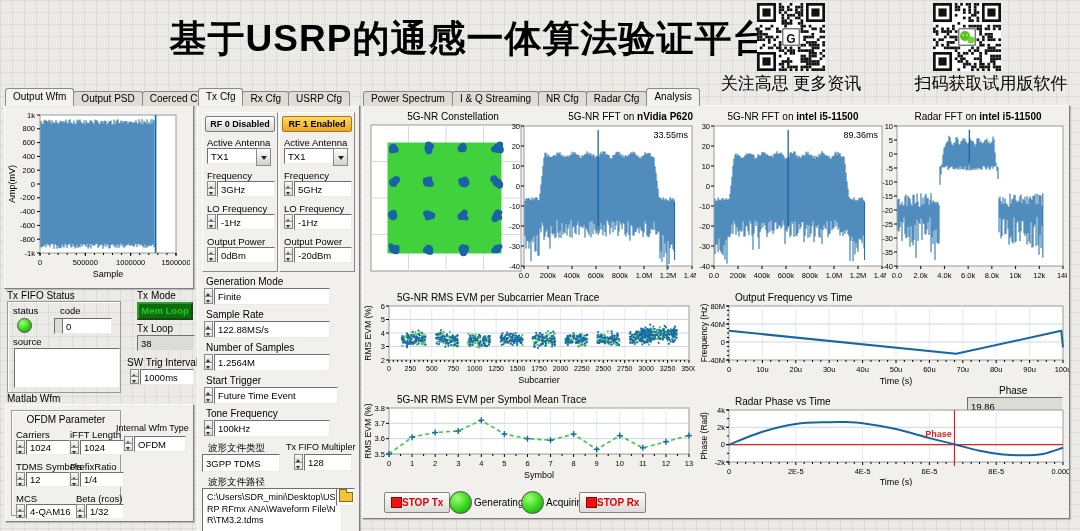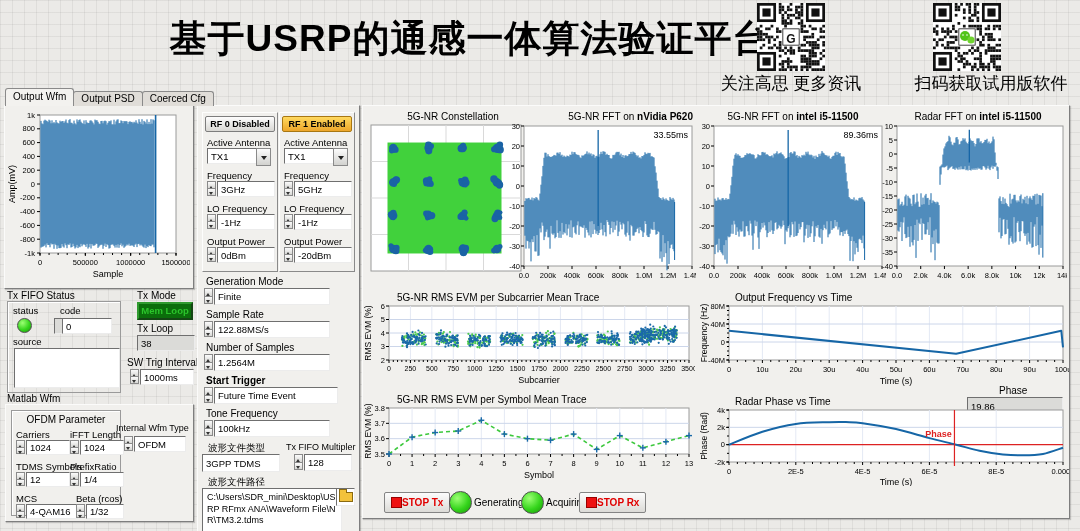--- a/index.html
+++ b/index.html
@@ -3,21 +3,21 @@
 <meta charset="utf-8">
 <style>
   html,body{margin:0;padding:0}
   body{font-family:"Liberation Sans","DejaVu Sans",sans-serif;color:#000}
   #app{position:relative;width:1080px;height:531px;overflow:hidden;background-color:#ebeae7;
     background-image:linear-gradient(to right,rgba(110,110,110,.10) 1px,transparent 1px),
                      linear-gradient(to bottom,rgba(110,110,110,.10) 1px,transparent 1px);
     background-size:12px 12px;}
   .lbl{position:absolute;font-size:10px;line-height:11px;white-space:nowrap;color:#000}
   .lbl.sm{font-size:9.5px}
-  .lbl.b{font-weight:bold}
+  .lbl.b{font-weight:normal}
   .panel{position:absolute;background:#f1f0ed;border:1px solid;border-color:#fbfbfa #7e7e7e #7e7e7e #fbfbfa;box-shadow:1px 1px 1px rgba(0,0,0,.18)}
   .groupbox{position:absolute;border:1px solid #9a9a9a;box-shadow:inset 1px 1px 0 #fff;background:transparent}
   .subpan{position:absolute;background:#f1f0ed;border:1px solid;border-color:#fdfdfc #8a8a8a #8a8a8a #fdfdfc}
   .tabs{position:absolute;display:flex;align-items:flex-end;height:17px;font-size:10px;z-index:4}
   .tab{padding:1px 7px 2px;background:#e0ddd8;border:1px solid #8a8a8a;border-bottom:none;border-radius:3px 3px 0 0;margin-right:-1px;height:11px;line-height:11px}
   .tab.active{background:#f3f2ef;height:14px;line-height:14px;position:relative;z-index:5}
   .sunkenf{position:absolute;background:#fff;border:1px solid;border-color:#6f6f6f #ececec #ececec #6f6f6f;font-size:9.5px;display:flex;align-items:center;padding:0 3px;overflow:hidden;white-space:nowrap}
   .grayf{background:#dbdbd8}
   .spin{position:absolute;width:9px;display:flex;flex-direction:column}
   .spin i{flex:1;background:linear-gradient(#fbfbfb,#d8d8d5);border:1px solid #8a8a8a;position:relative}
@@ -567,20 +567,25 @@
       <div class="sunkenf" style="left:74px;top:93px;width:30px;height:13px">1/32</div>
     </div>
     <div class="lbl" style="left:110px;top:18px;font-size:9px">Internal Wfm Type</div>
     <span class="spin" style="left:118px;top:31px;height:15px">
         <i class="up"></i>
         <i class="dn"></i>
       </span>
     <div class="sunkenf" style="left:128px;top:31px;width:44px;height:14px">OFDM</div>
   </div>
 
+  <div class="tabs" style="left:198px;top:89px">
+      <span class="tab active">Tx Cfg</span>
+      <span class="tab">Rx Cfg</span>
+      <span class="tab">USRP Cfg</span>
+    </div>
   <div class="panel" style="left:197px;top:105px;width:161px;height:425px">
 
     <div class="subpan" style="left:4px;top:6px;width:74px;height:158px">
       <div class="btn-rf" style="left:2px;top:3px;width:68px">RF 0 Disabled</div>
       <div class="lbl sm" style="left:4px;top:24px">Active Antenna</div>
       <div class="sunkenf" style="left:4px;top:35px;width:46px;height:14px">TX1</div>
       <div class="dropbtn" style="left:53px;top:35px;height:16px"></div>
       <div class="lbl sm" style="left:4px;top:57px">Frequency</div>
       <span class="spin" style="left:4px;top:68px;height:15px">
           <i class="up"></i>
@@ -663,20 +668,27 @@
         <i class="dn"></i>
       </span>
     <div class="sunkenf" style="left:106px;top:348px;width:40px;height:15px">128</div>
     <div class="lbl sm" style="left:10px;top:370px">波形文件路径</div>
     <div class="pathbox" style="left:4px;top:382px;width:130px;height:40px">C:\Users\SDR_mini\Desktop\USRP RFmx ANA\Waveform File\NR\TM3.2.tdms</div>
     <div class="btn-folder" style="left:138px;top:382px">
         <span class="folder"></span>
       </div>
   </div>
 
+  <div class="tabs" style="left:363px;top:89px">
+      <span class="tab">Power Spectrum</span>
+      <span class="tab">I &amp; Q Streaming</span>
+      <span class="tab">NR Cfg</span>
+      <span class="tab">Radar Cfg</span>
+      <span class="tab active">Analysis</span>
+    </div>
   <div class="panel" style="left:362px;top:105px;width:706px;height:412px">
     <div class="ctitle" style="left:12px;top:5px;width:156px;text-align:center">5G-NR Constellation</div>
     <svg id="c1" style="position:absolute;left:6px;top:17px" width="154" height="150">
         <rect x="2" y="2" width="150" height="146" fill="#fff" stroke="#9a9a9a" stroke-width="1"></rect>
         <line x1="39.5" y1="2" x2="39.5" y2="148" stroke="#d9d9d9"></line>
         <line x1="2" y1="38.5" x2="152" y2="38.5" stroke="#d9d9d9"></line>
         <line x1="77" y1="2" x2="77" y2="148" stroke="#d9d9d9"></line>
         <line x1="2" y1="75" x2="152" y2="75" stroke="#d9d9d9"></line>
         <line x1="114.5" y1="2" x2="114.5" y2="148" stroke="#d9d9d9"></line>
         <line x1="2" y1="111.5" x2="152" y2="111.5" stroke="#d9d9d9"></line>

